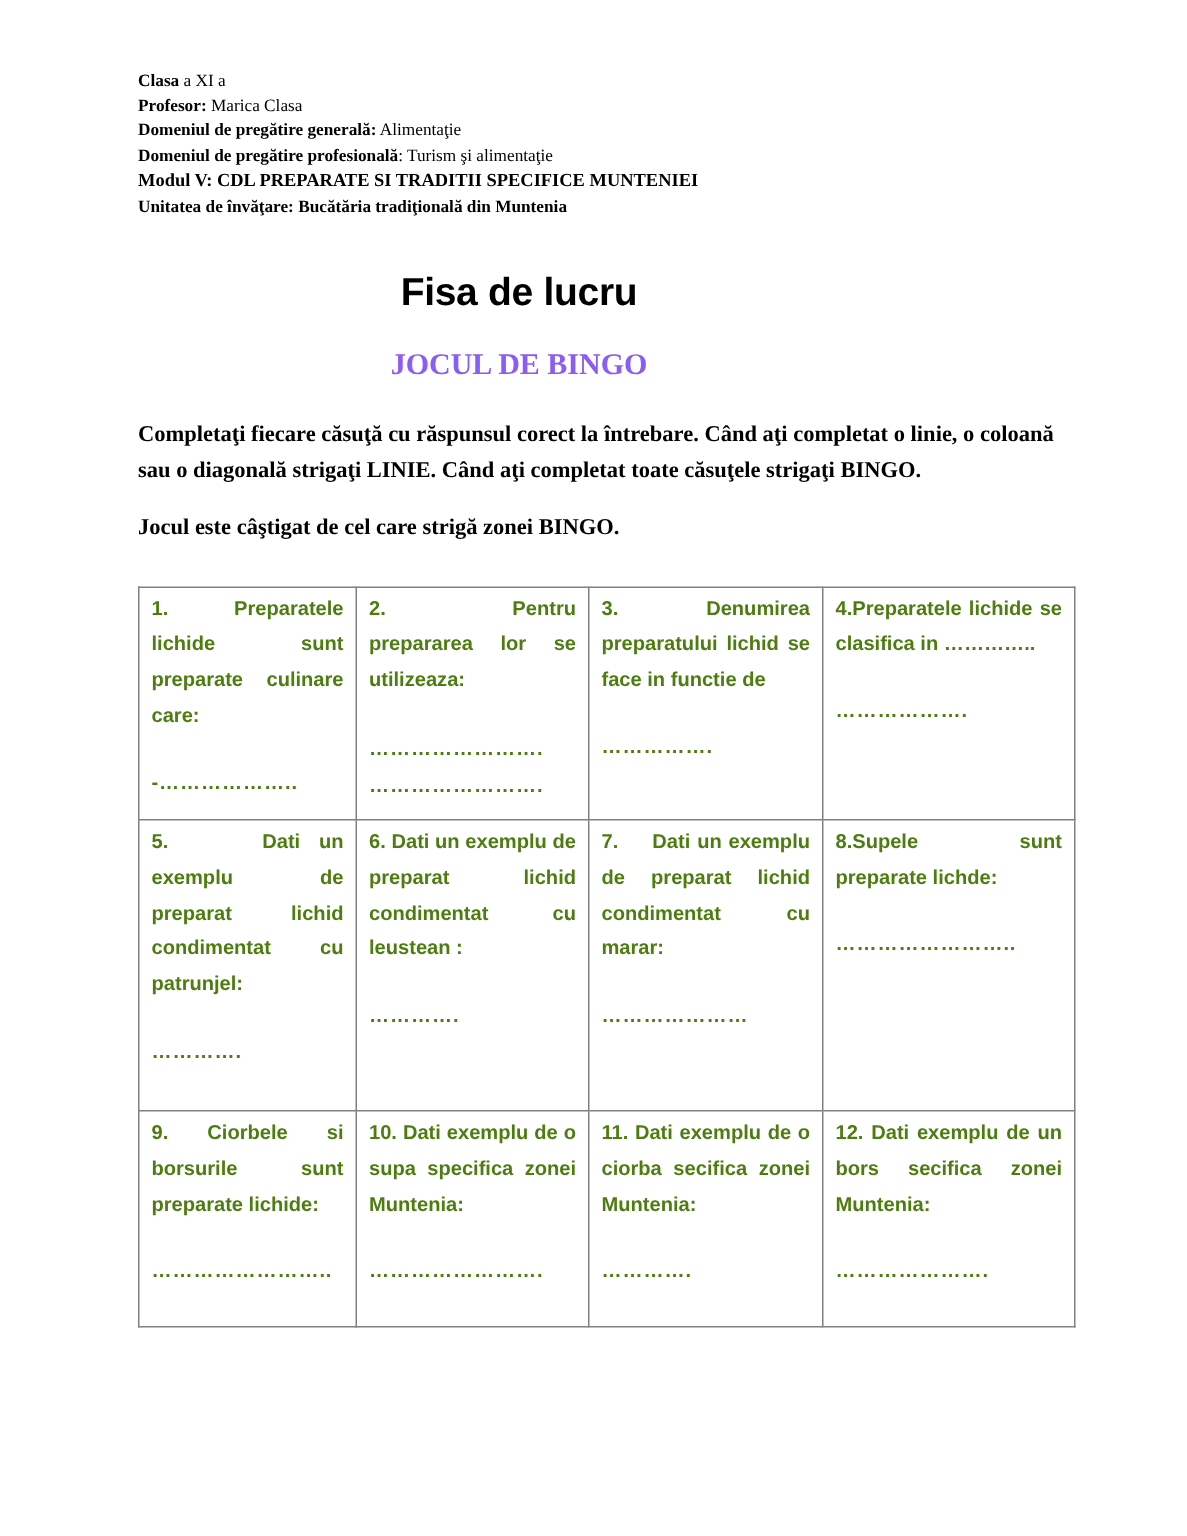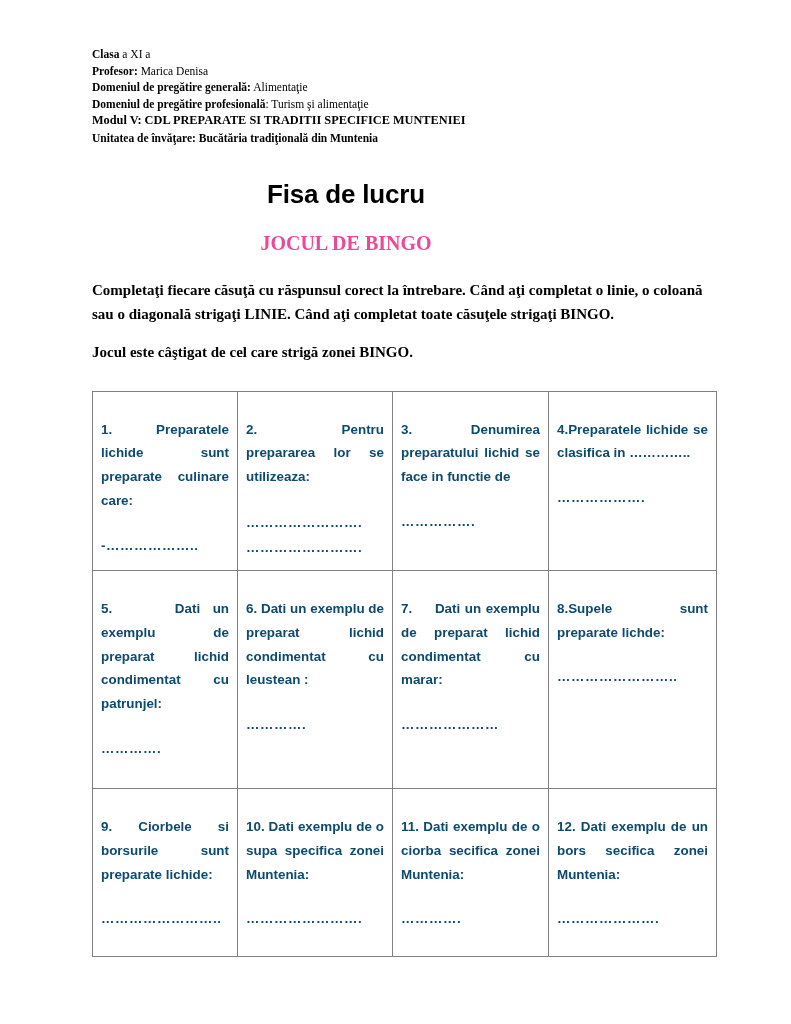--- a/index.html
+++ b/index.html
@@ -67,21 +67,21 @@
     color: #000;
   }
   .doc-subtitle {
     margin: 0;
     padding: 0;
     text-align: center;
     font-family: "Liberation Serif", serif;
     font-weight: bold;
     font-size: 20px;
     margin-top: 22px;
-    color: #ec4899;
+    color: #8b5cf6;
   }
 
   
   .instructions {
     margin-top: 24px;
     font-family: "Liberation Serif", serif;
     font-weight: bold;
     font-size: 15px;
     line-height: 1.58;
     color: #000;
@@ -100,28 +100,28 @@
   }
   table.bingo {
     border-collapse: collapse;
     table-layout: fixed;
     width: 624px;
     margin: 0;
   }
   table.bingo td {
     border: 1px solid #808080;
     vertical-align: top;
-    padding: 26px 8px 9px 8px;
+    padding: 2px 8px 9px 8px;
     font-family: "Liberation Sans", sans-serif;
     font-weight: bold;
     font-size: 13.4px;
     line-height: 1.78;
     text-align: justify;
     text-align-last: left;
-    color: #0c4a6e;
+    color: #4d7c0f;
     word-spacing: 0px;
     hyphens: none;
   }
   table.bingo td .q {
     display: block;
     text-align: justify;
   }
   table.bingo td .dots {
     display: block;
     margin-top: 1.55em;
@@ -141,21 +141,21 @@
 </head>
 <body>
 
 <div class="page">
 
   <div class="header-block">
     <div class="header-line">
       <span class="lbl">Clasa</span><span class="val"> a XI a</span>
     </div>
     <div class="header-line">
-      <span class="lbl">Profesor:</span><span class="val"> Marica Denisa</span>
+      <span class="lbl">Profesor:</span><span class="val"> Marica Clasa</span>
     </div>
     <div class="header-line">
       <span class="lbl">Domeniul de pregătire generală:</span><span class="val"> Alimentaţie</span>
     </div>
     <div class="header-line">
       <span class="lbl">Domeniul de pregătire profesională</span><span class="val">: Turism şi alimentaţie</span>
     </div>
     <div class="header-line all-bold bigger">
       <span class="lbl">Modul V: CDL PREPARATE SI TRADITII SPECIFICE MUNTENIEI</span><span class="val"></span>
     </div>

